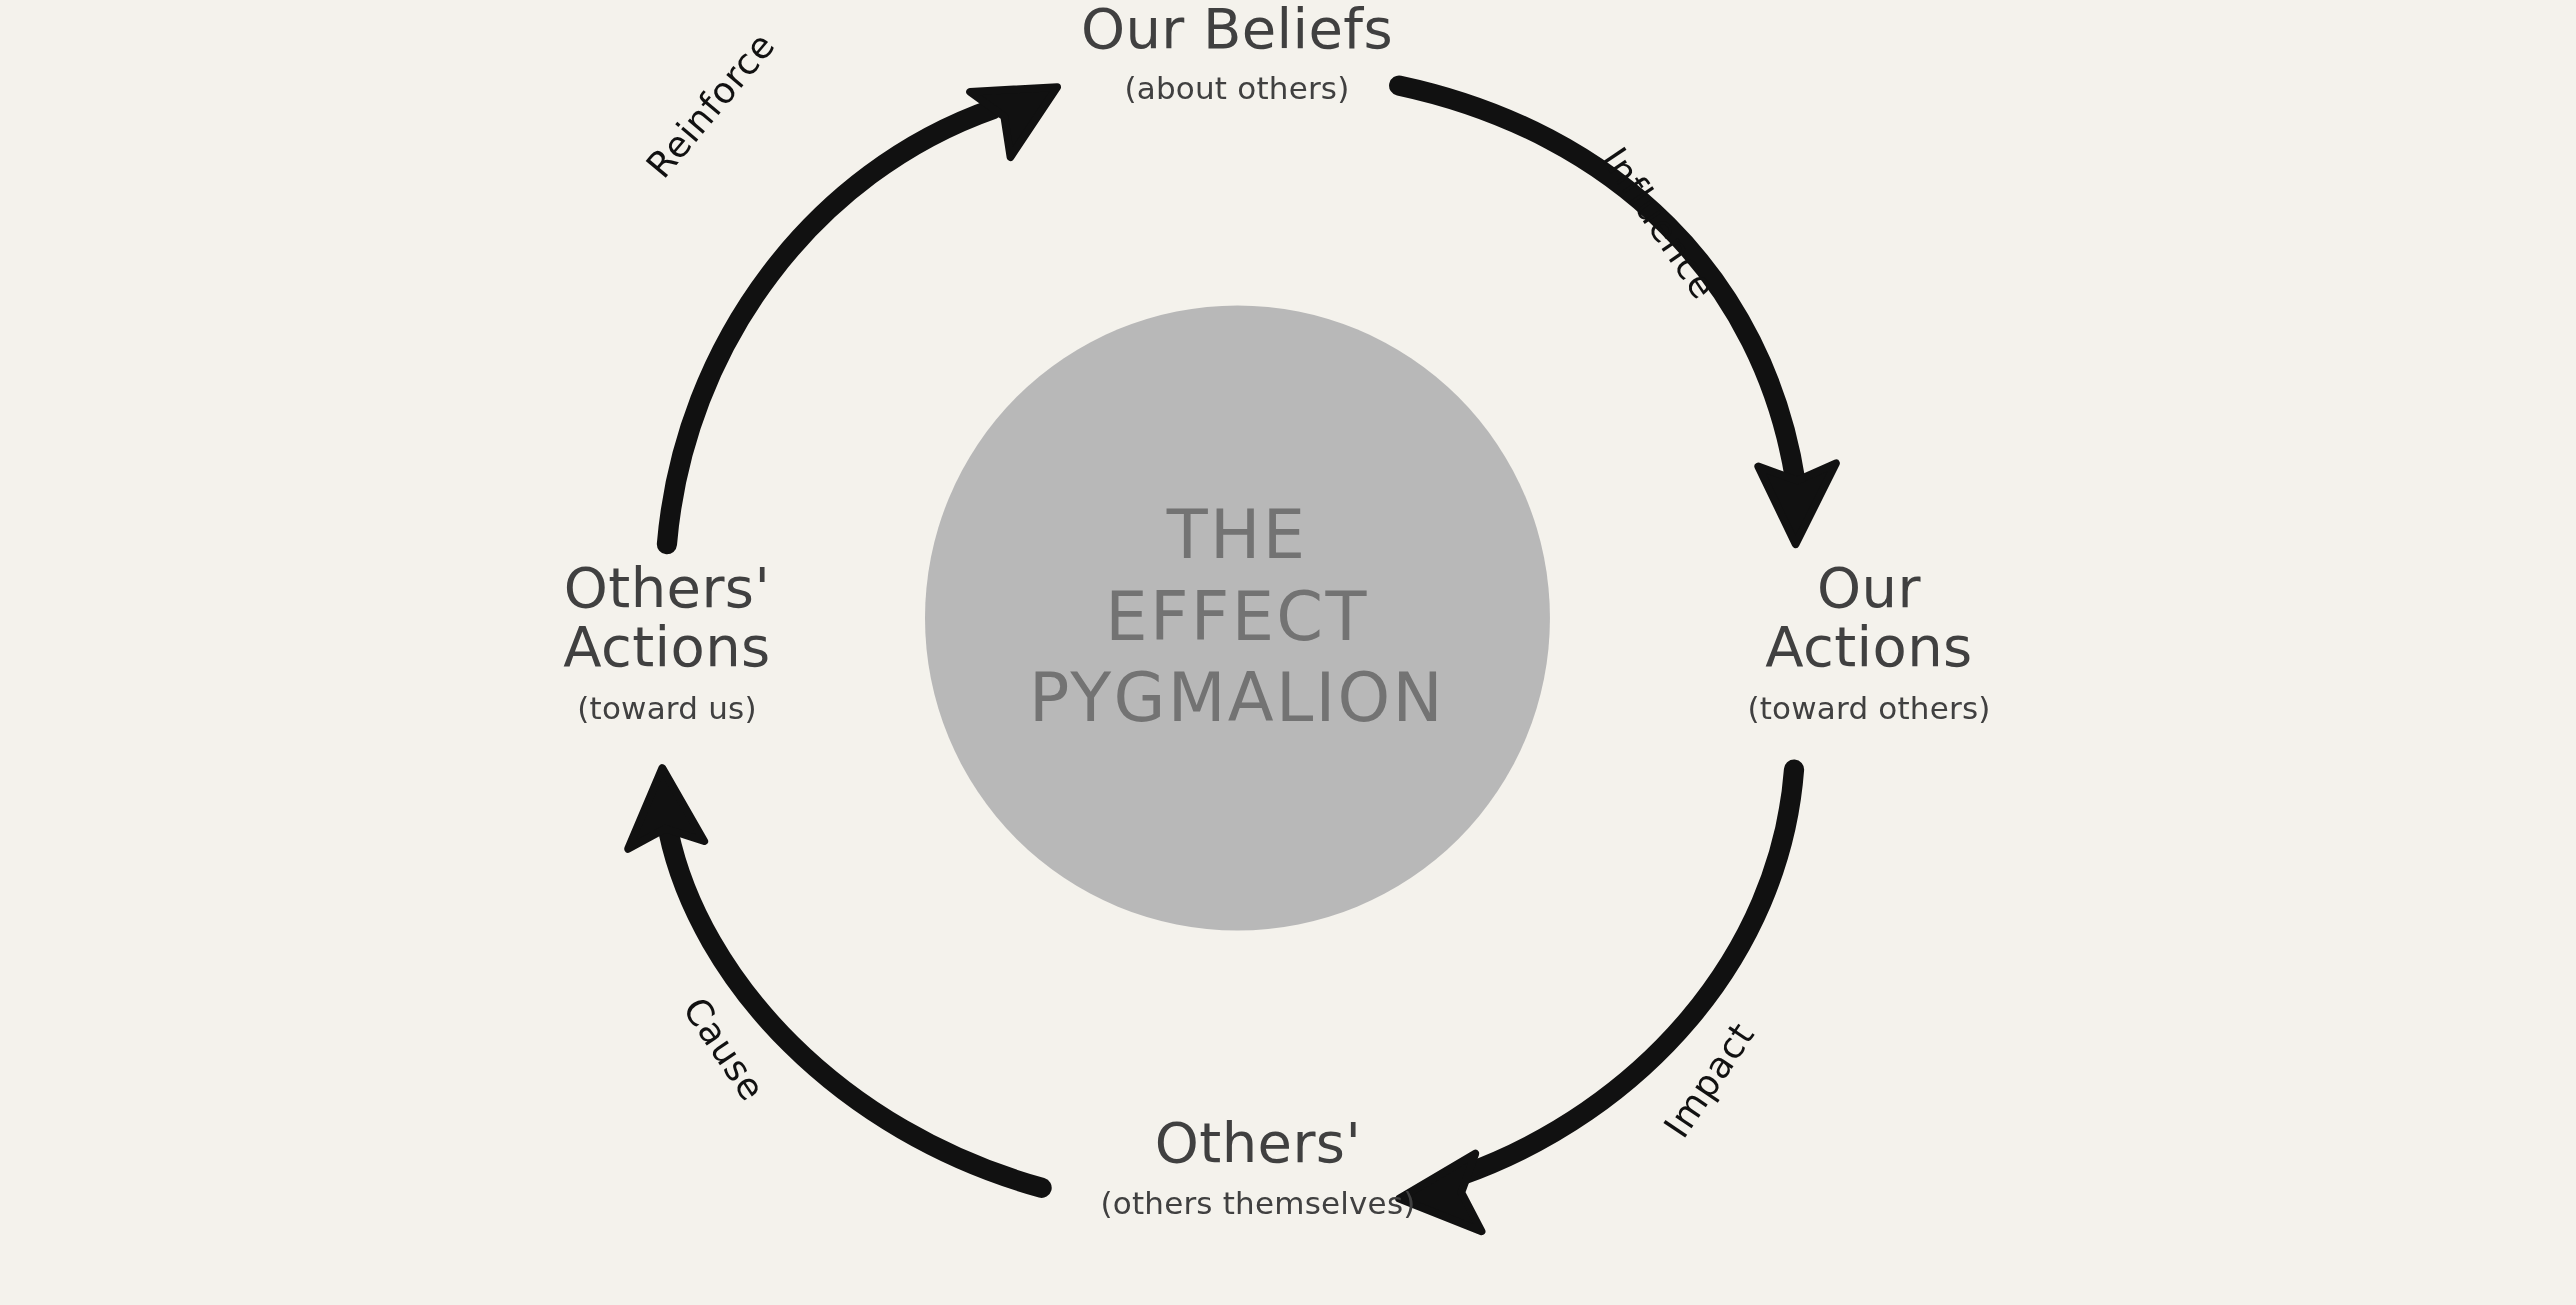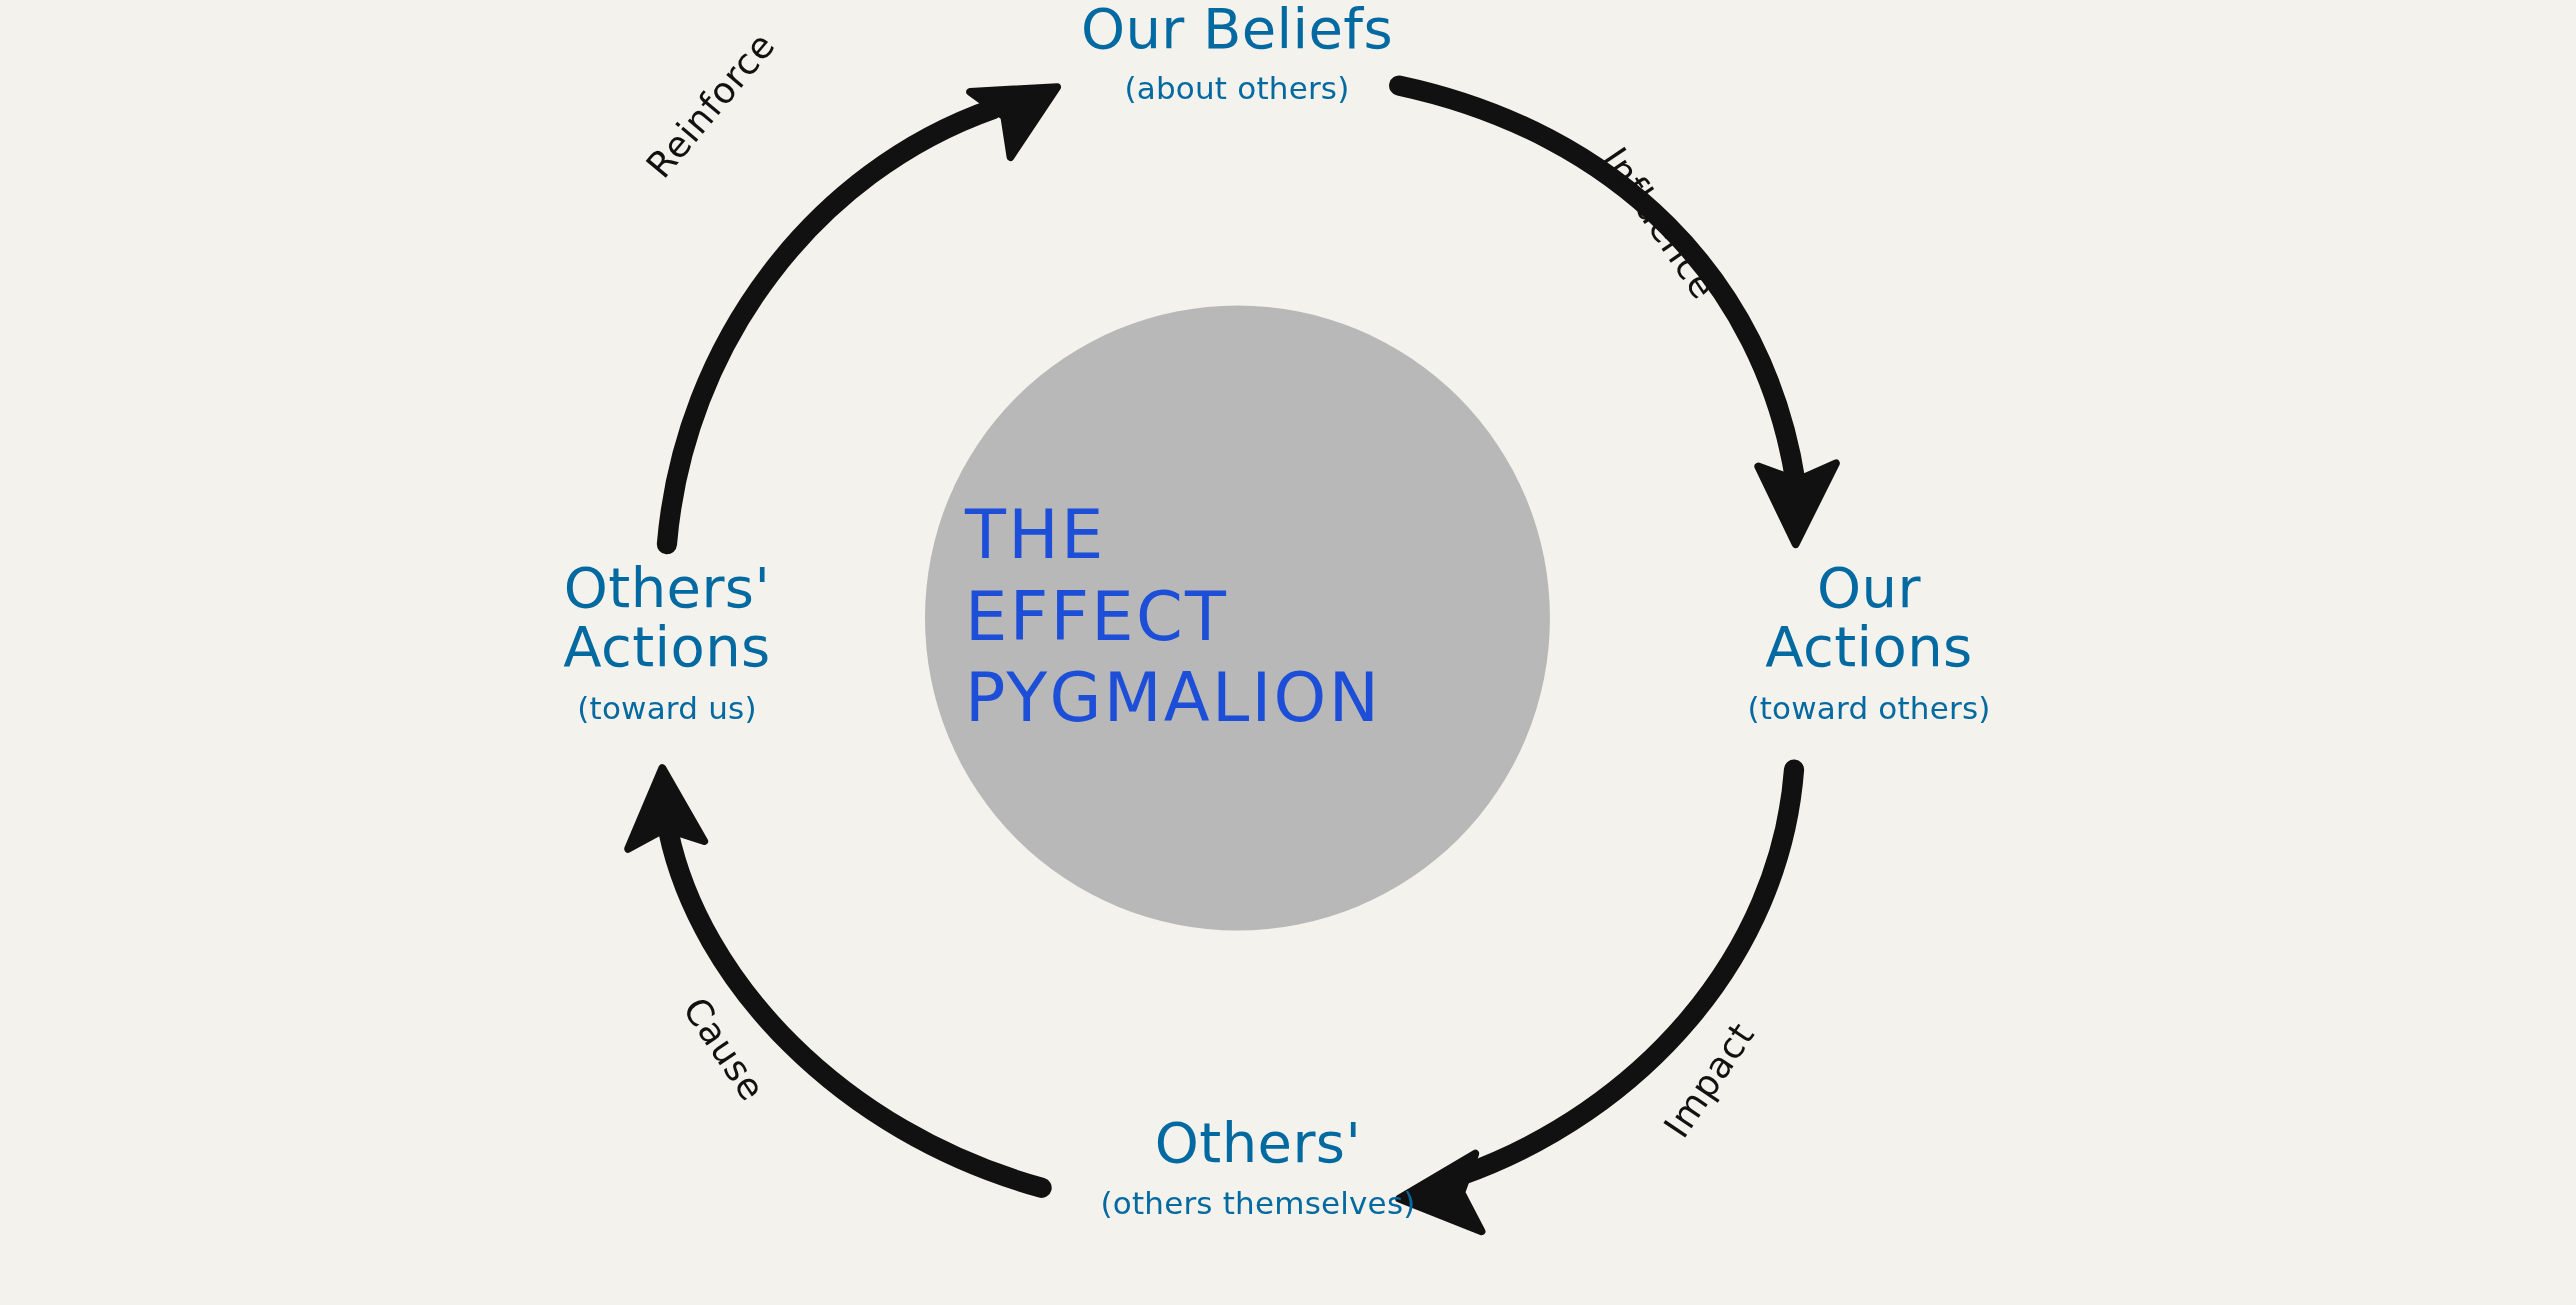--- a/index.html
+++ b/index.html
@@ -22,21 +22,21 @@
   #cycle-svg {
     position: absolute;
     left: 0;
     top: 0;
     width: 2576px;
     height: 1306px;
   }
   .node-label {
     position: absolute;
     text-align: center;
-    color: #0369a1;
+    color: #404040;
     line-height: 1.02;
     white-space: nowrap;
     -webkit-font-smoothing: antialiased;
   }
   .node-title {
     font-family: "DejaVu Sans", sans-serif;
     font-size: 56px;
     font-weight: 400;
     letter-spacing: 0.4px;
     display: block;
@@ -73,21 +73,22 @@
     left: 667px;
     top: 558px;
     transform: translateX(-50%);
   }
   
   #center-label {
     position: absolute;
     left: 1237px;
     top: 618px;
     transform: translate(-50%, -50%);
-    color: #1d4ed8;
+    text-align: center;
+    color: #737373;
     width: 544px;
   }
   #center-label .center-line {
     display: block;
     font-family: "DejaVu Sans", sans-serif;
     font-size: 67px;
     letter-spacing: 2.3px;
     line-height: 1.22;
     font-weight: 400;
   }

